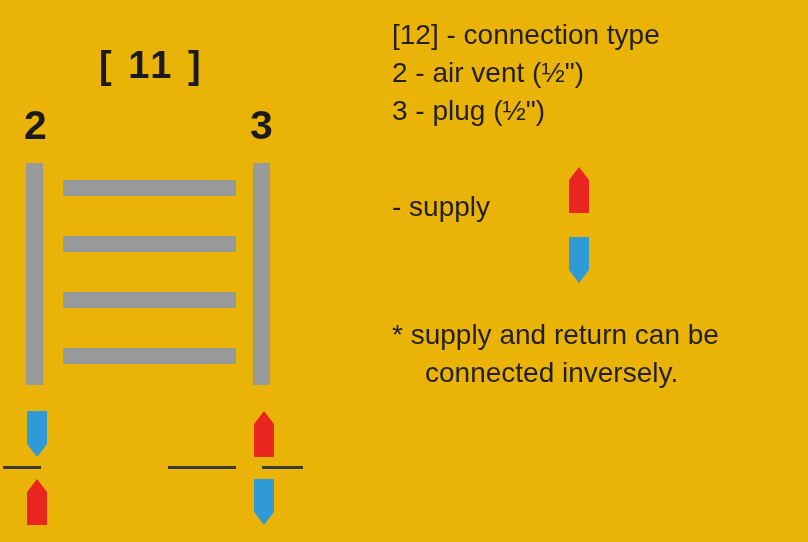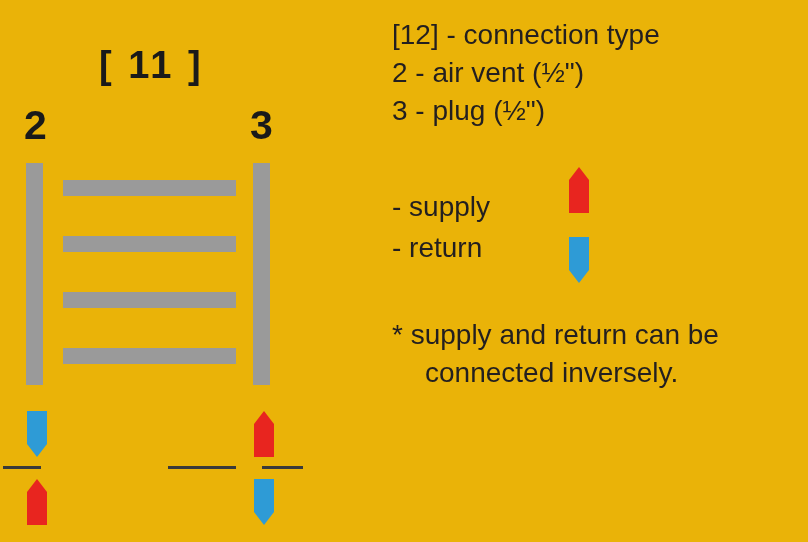--- a/index.html
+++ b/index.html
@@ -175,21 +175,20 @@
     <div class="pipe-line" id="pipe-line-right"></div>
   </div>
 
   <div id="legend">
 
     <div class="legend-line" id="key-line-0">[12] - connection type</div>
     <div class="legend-line" id="key-line-1">2 - air vent (½")</div>
     <div class="legend-line" id="key-line-2">3 - plug (½")</div>
 
     <div class="legend-line" id="flow-label-supply">- supply</div>
-    <div class="legend-line" id="flow-label-return">- return</div>
 
     <div class="legend-arrow" id="legend-arrow-supply">
       <svg viewBox="0 0 20 46" xmlns="http://www.w3.org/2000/svg">
         <path d="M10 0 L20 13 V46 H0 V13 Z" fill="#e8251f"></path>
       </svg>
     </div>
     <div class="legend-arrow" id="legend-arrow-return">
       <svg viewBox="0 0 20 46" xmlns="http://www.w3.org/2000/svg">
         <path d="M0 0 H20 V33 L10 46 L0 33 Z" fill="#2e9bd6"></path>
       </svg>

